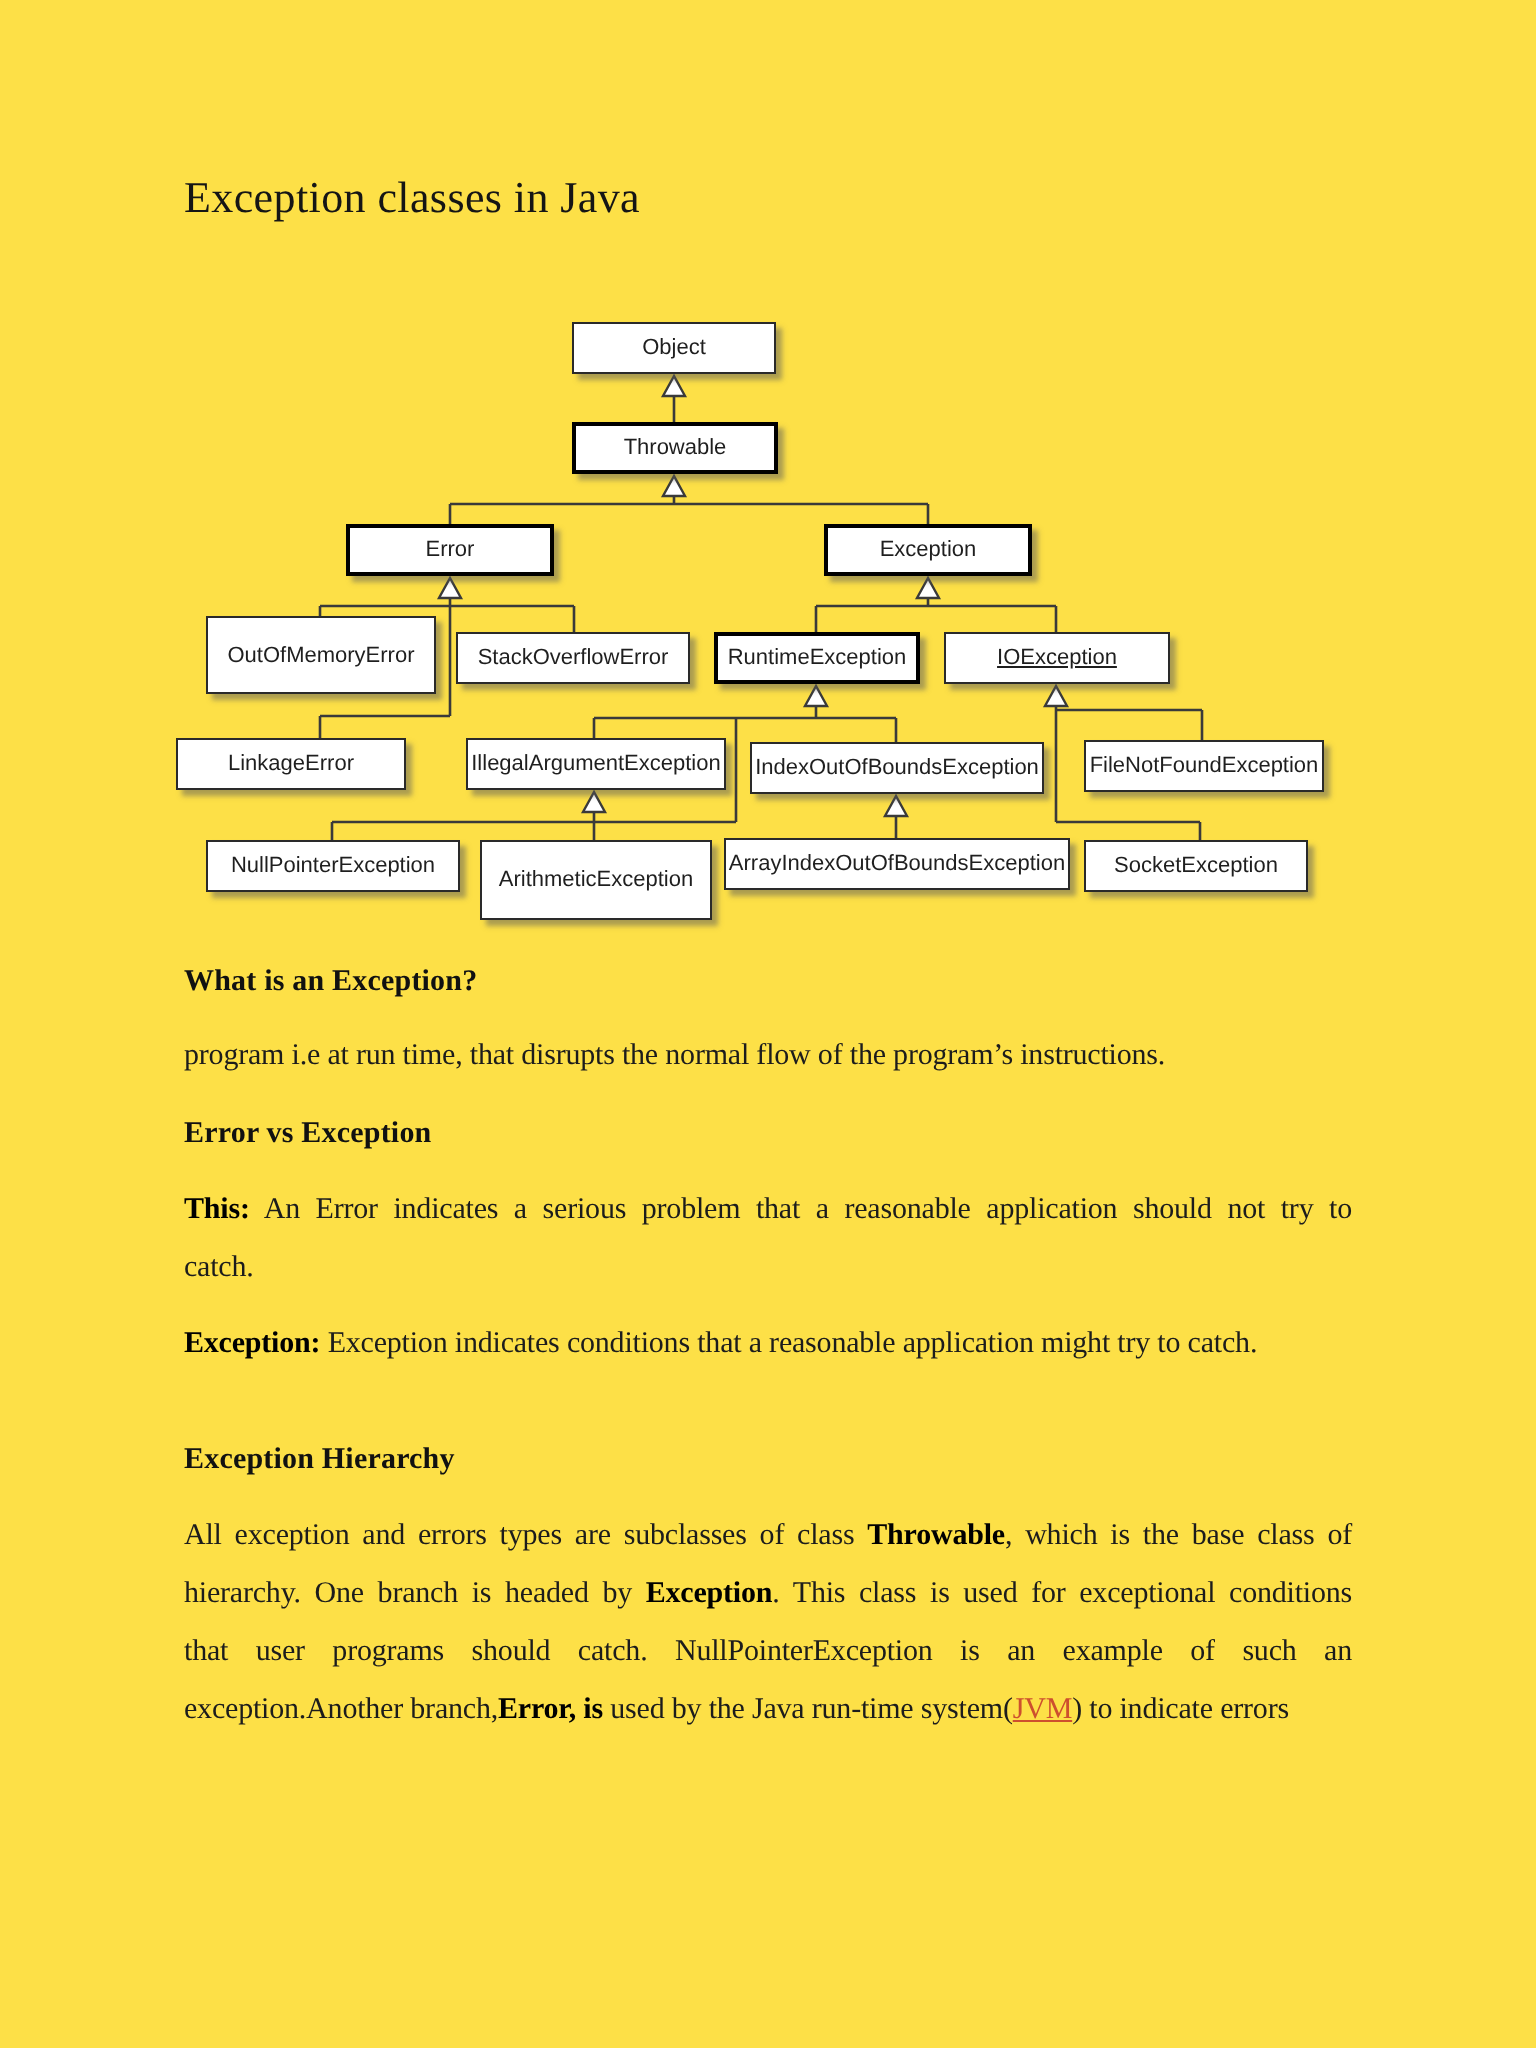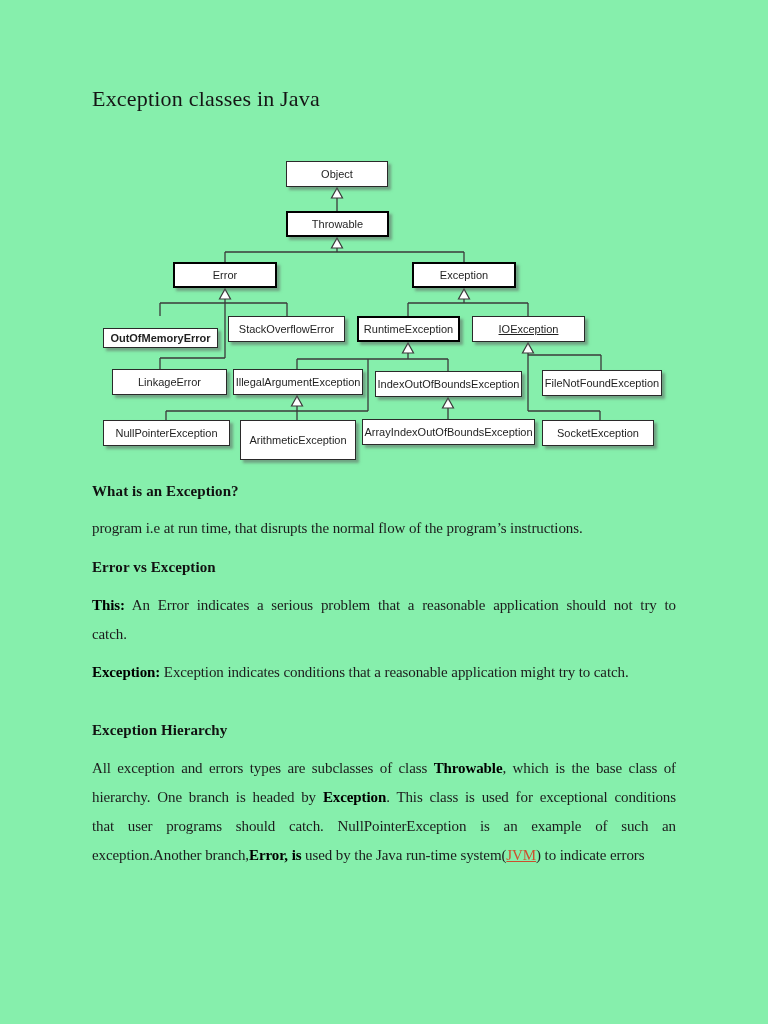--- a/index.html
+++ b/index.html
@@ -1,17 +1,17 @@
 <!DOCTYPE html>
 <html><head>
 <meta charset="utf-8">
 <style>
   html,body{margin:0;padding:0;background:#ffffff;}
   .page{
-    position:relative;width:768px;height:1024px;background:#86efac;
+    position:relative;width:768px;height:1024px;background:#fde047;
     font-family:"Liberation Serif", serif;overflow:hidden;
   }
   .doc-title{
     position:absolute;left:92px;top:86px;margin:0;
     font-size:22px;font-weight:400;color:#151515;letter-spacing:0.2px;
   }
   
   .diagram{
     position:absolute;left:0;top:0;width:768px;height:470px;
     filter:blur(0.35px);
@@ -94,25 +94,25 @@
         <polygon points="408,343 402.5,353 413.5,353" fill="#ffffff" stroke="#3a3a3a" stroke-width="1.2"></polygon>
         <polygon points="528,343 522.5,353 533.5,353" fill="#ffffff" stroke="#3a3a3a" stroke-width="1.2"></polygon>
         <polygon points="297,396 291.5,406 302.5,406" fill="#ffffff" stroke="#3a3a3a" stroke-width="1.2"></polygon>
         <polygon points="448,398 442.5,408 453.5,408" fill="#ffffff" stroke="#3a3a3a" stroke-width="1.2"></polygon>
       </svg>
     <div>
         <div class="node" style="left: 286px; top: 161px; width: 102px; height: 26px;">Object</div>
         <div class="node bold" style="left: 286px; top: 211px; width: 103px; height: 26px;">Throwable</div>
         <div class="node bold" style="left: 173px; top: 262px; width: 104px; height: 26px;">Error</div>
         <div class="node bold" style="left: 412px; top: 262px; width: 104px; height: 26px;">Exception</div>
-        <div class="node" style="left: 103px; top: 328px; width: 115px; height: 20px; font-weight: bold;">OutOfMemoryError</div>
+        <div class="node" style="left: 103px; top: 308px; width: 115px; height: 39px;">OutOfMemoryError</div>
         <div class="node" style="left: 228px; top: 316px; width: 117px; height: 26px;">StackOverflowError</div>
         <div class="node bold" style="left: 357px; top: 316px; width: 103px; height: 26px;">RuntimeException</div>
         <div class="node" style="left: 472px; top: 316px; width: 113px; height: 26px; text-decoration: underline;">IOException</div>
-        <div class="node" style="left: 112px; top: 369px; width: 115px; height: 26px;">LinkageError</div>
+        <div class="node" style="left: 88px; top: 369px; width: 115px; height: 26px;">LinkageError</div>
         <div class="node" style="left: 233px; top: 369px; width: 130px; height: 26px;">IllegalArgumentException</div>
         <div class="node" style="left: 375px; top: 371px; width: 147px; height: 26px;">IndexOutOfBoundsException</div>
         <div class="node" style="left: 542px; top: 370px; width: 120px; height: 26px;">FileNotFoundException</div>
         <div class="node" style="left: 103px; top: 420px; width: 127px; height: 26px;">NullPointerException</div>
         <div class="node" style="left: 240px; top: 420px; width: 116px; height: 40px;">ArithmeticException</div>
         <div class="node" style="left: 362px; top: 419px; width: 173px; height: 26px;">ArrayIndexOutOfBoundsException</div>
         <div class="node" style="left: 542px; top: 420px; width: 112px; height: 26px;">SocketException</div>
       </div>
   </div>
 

